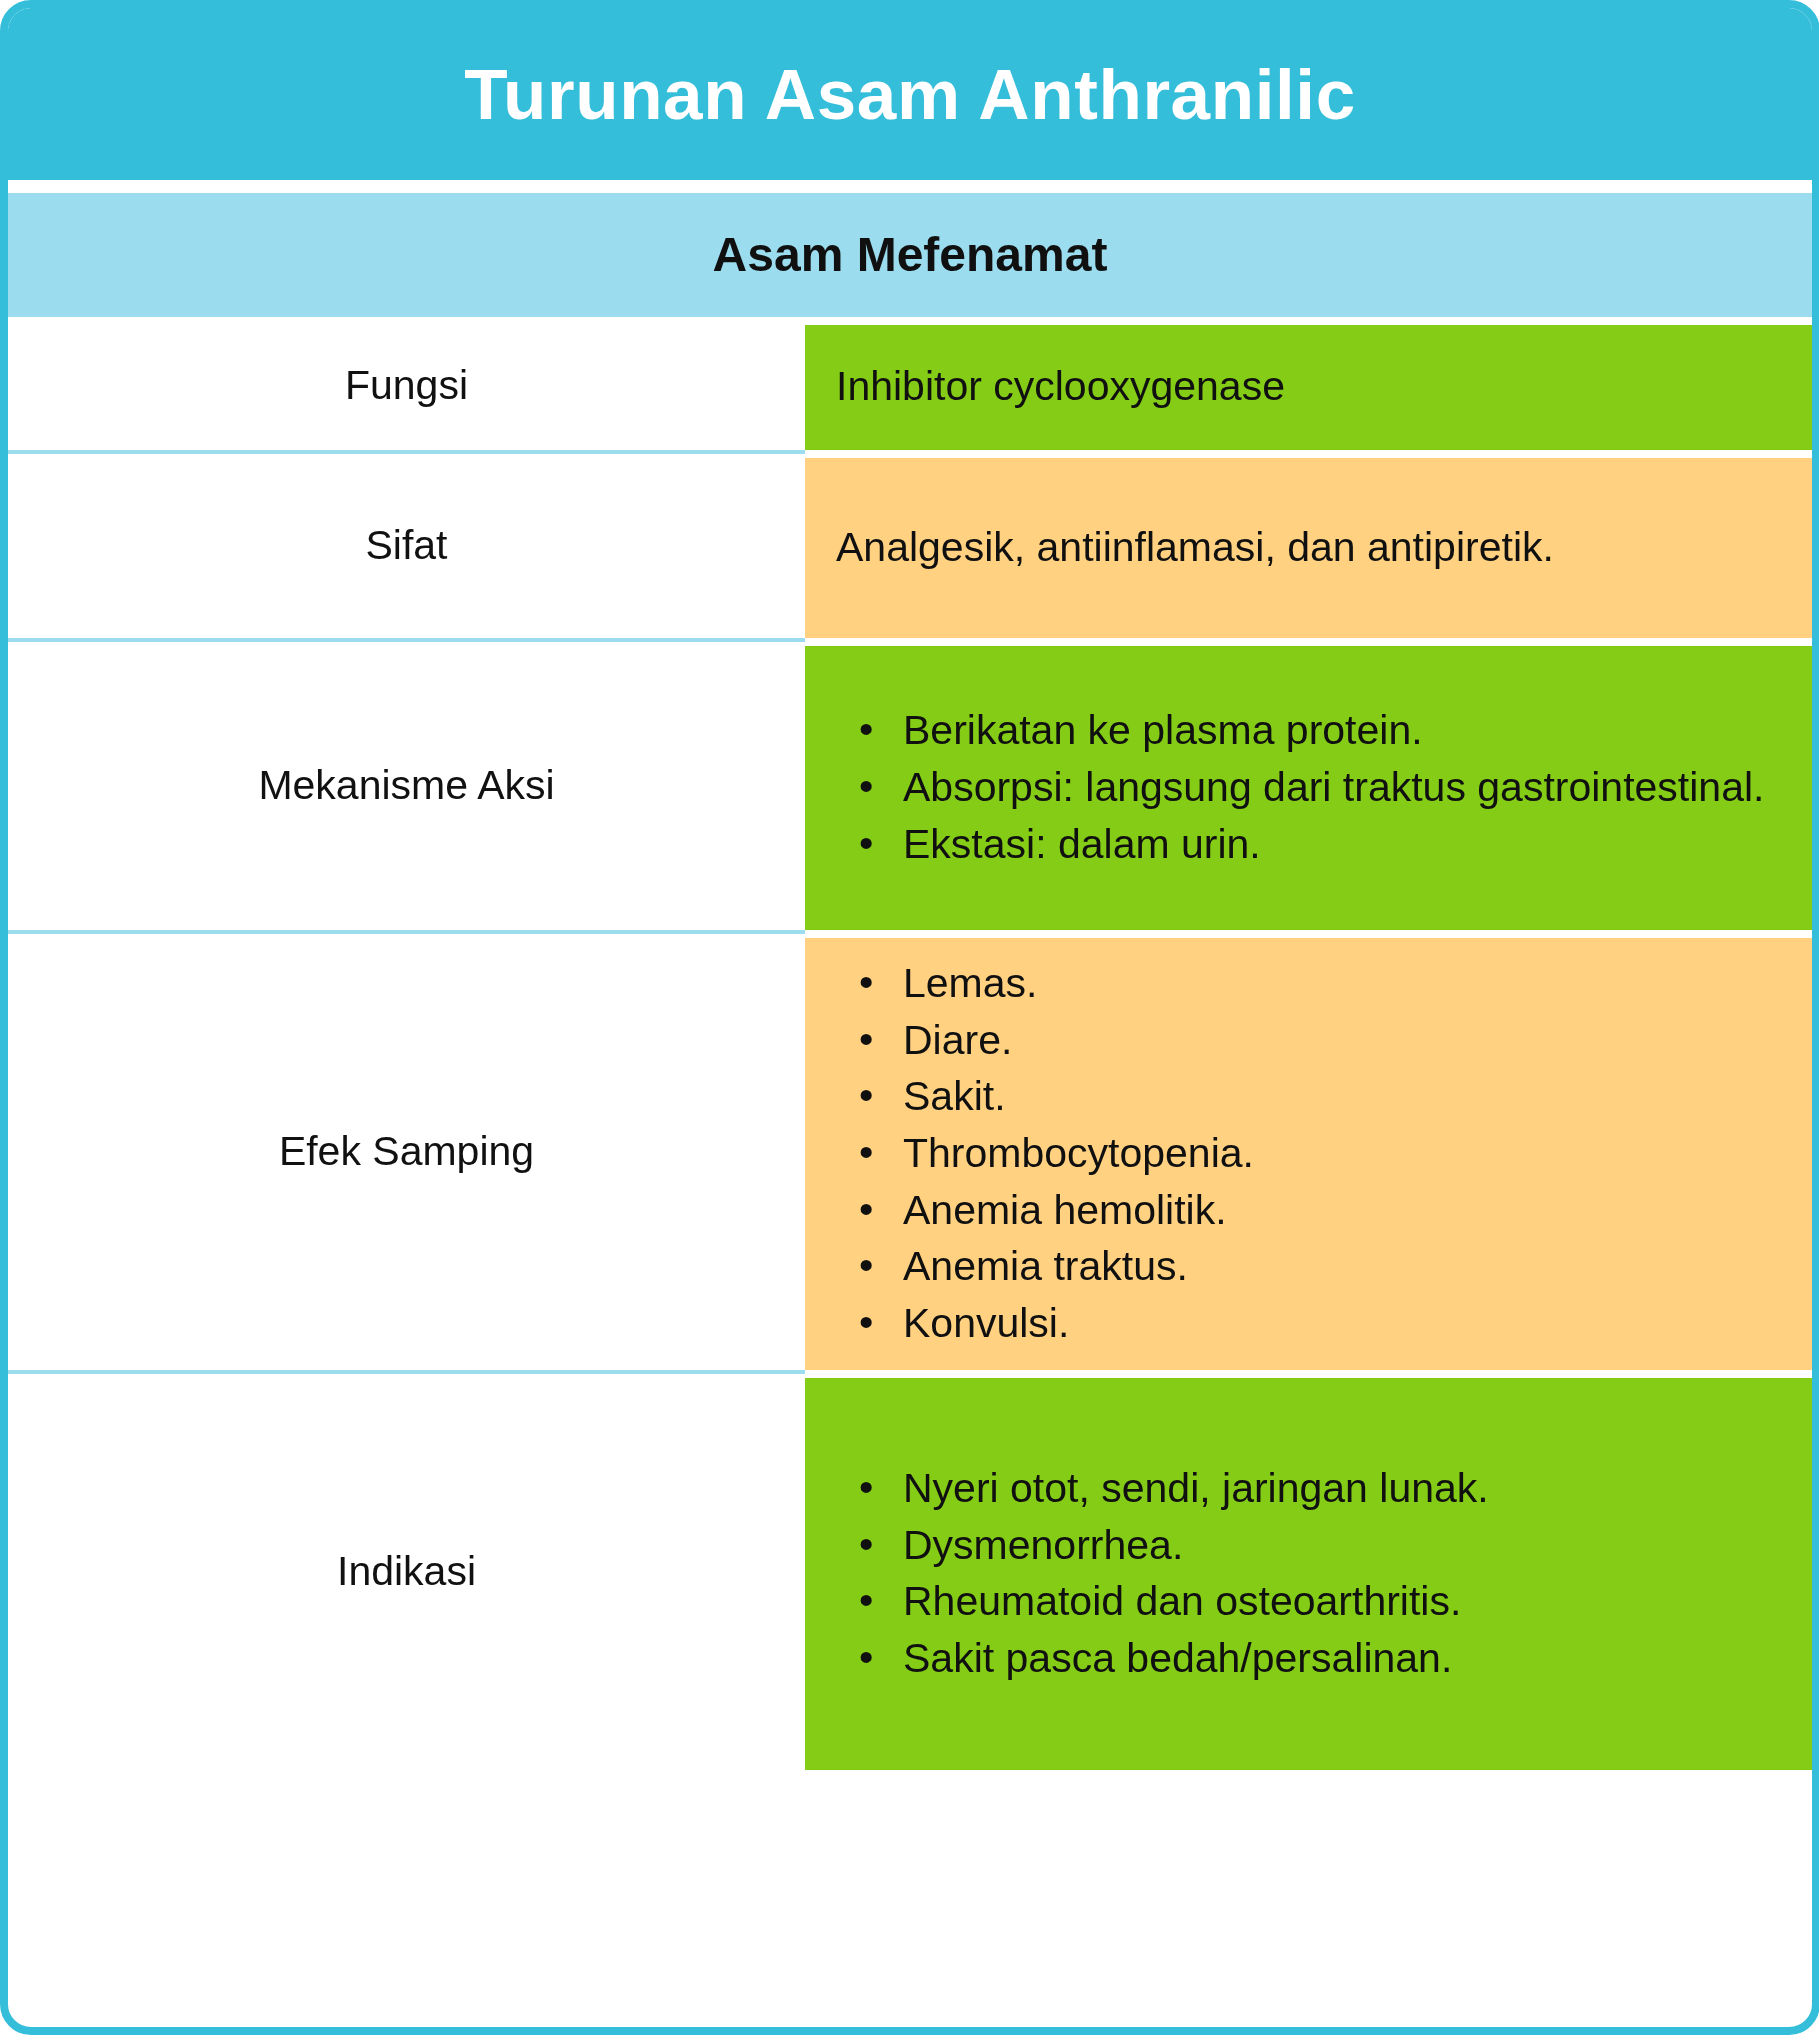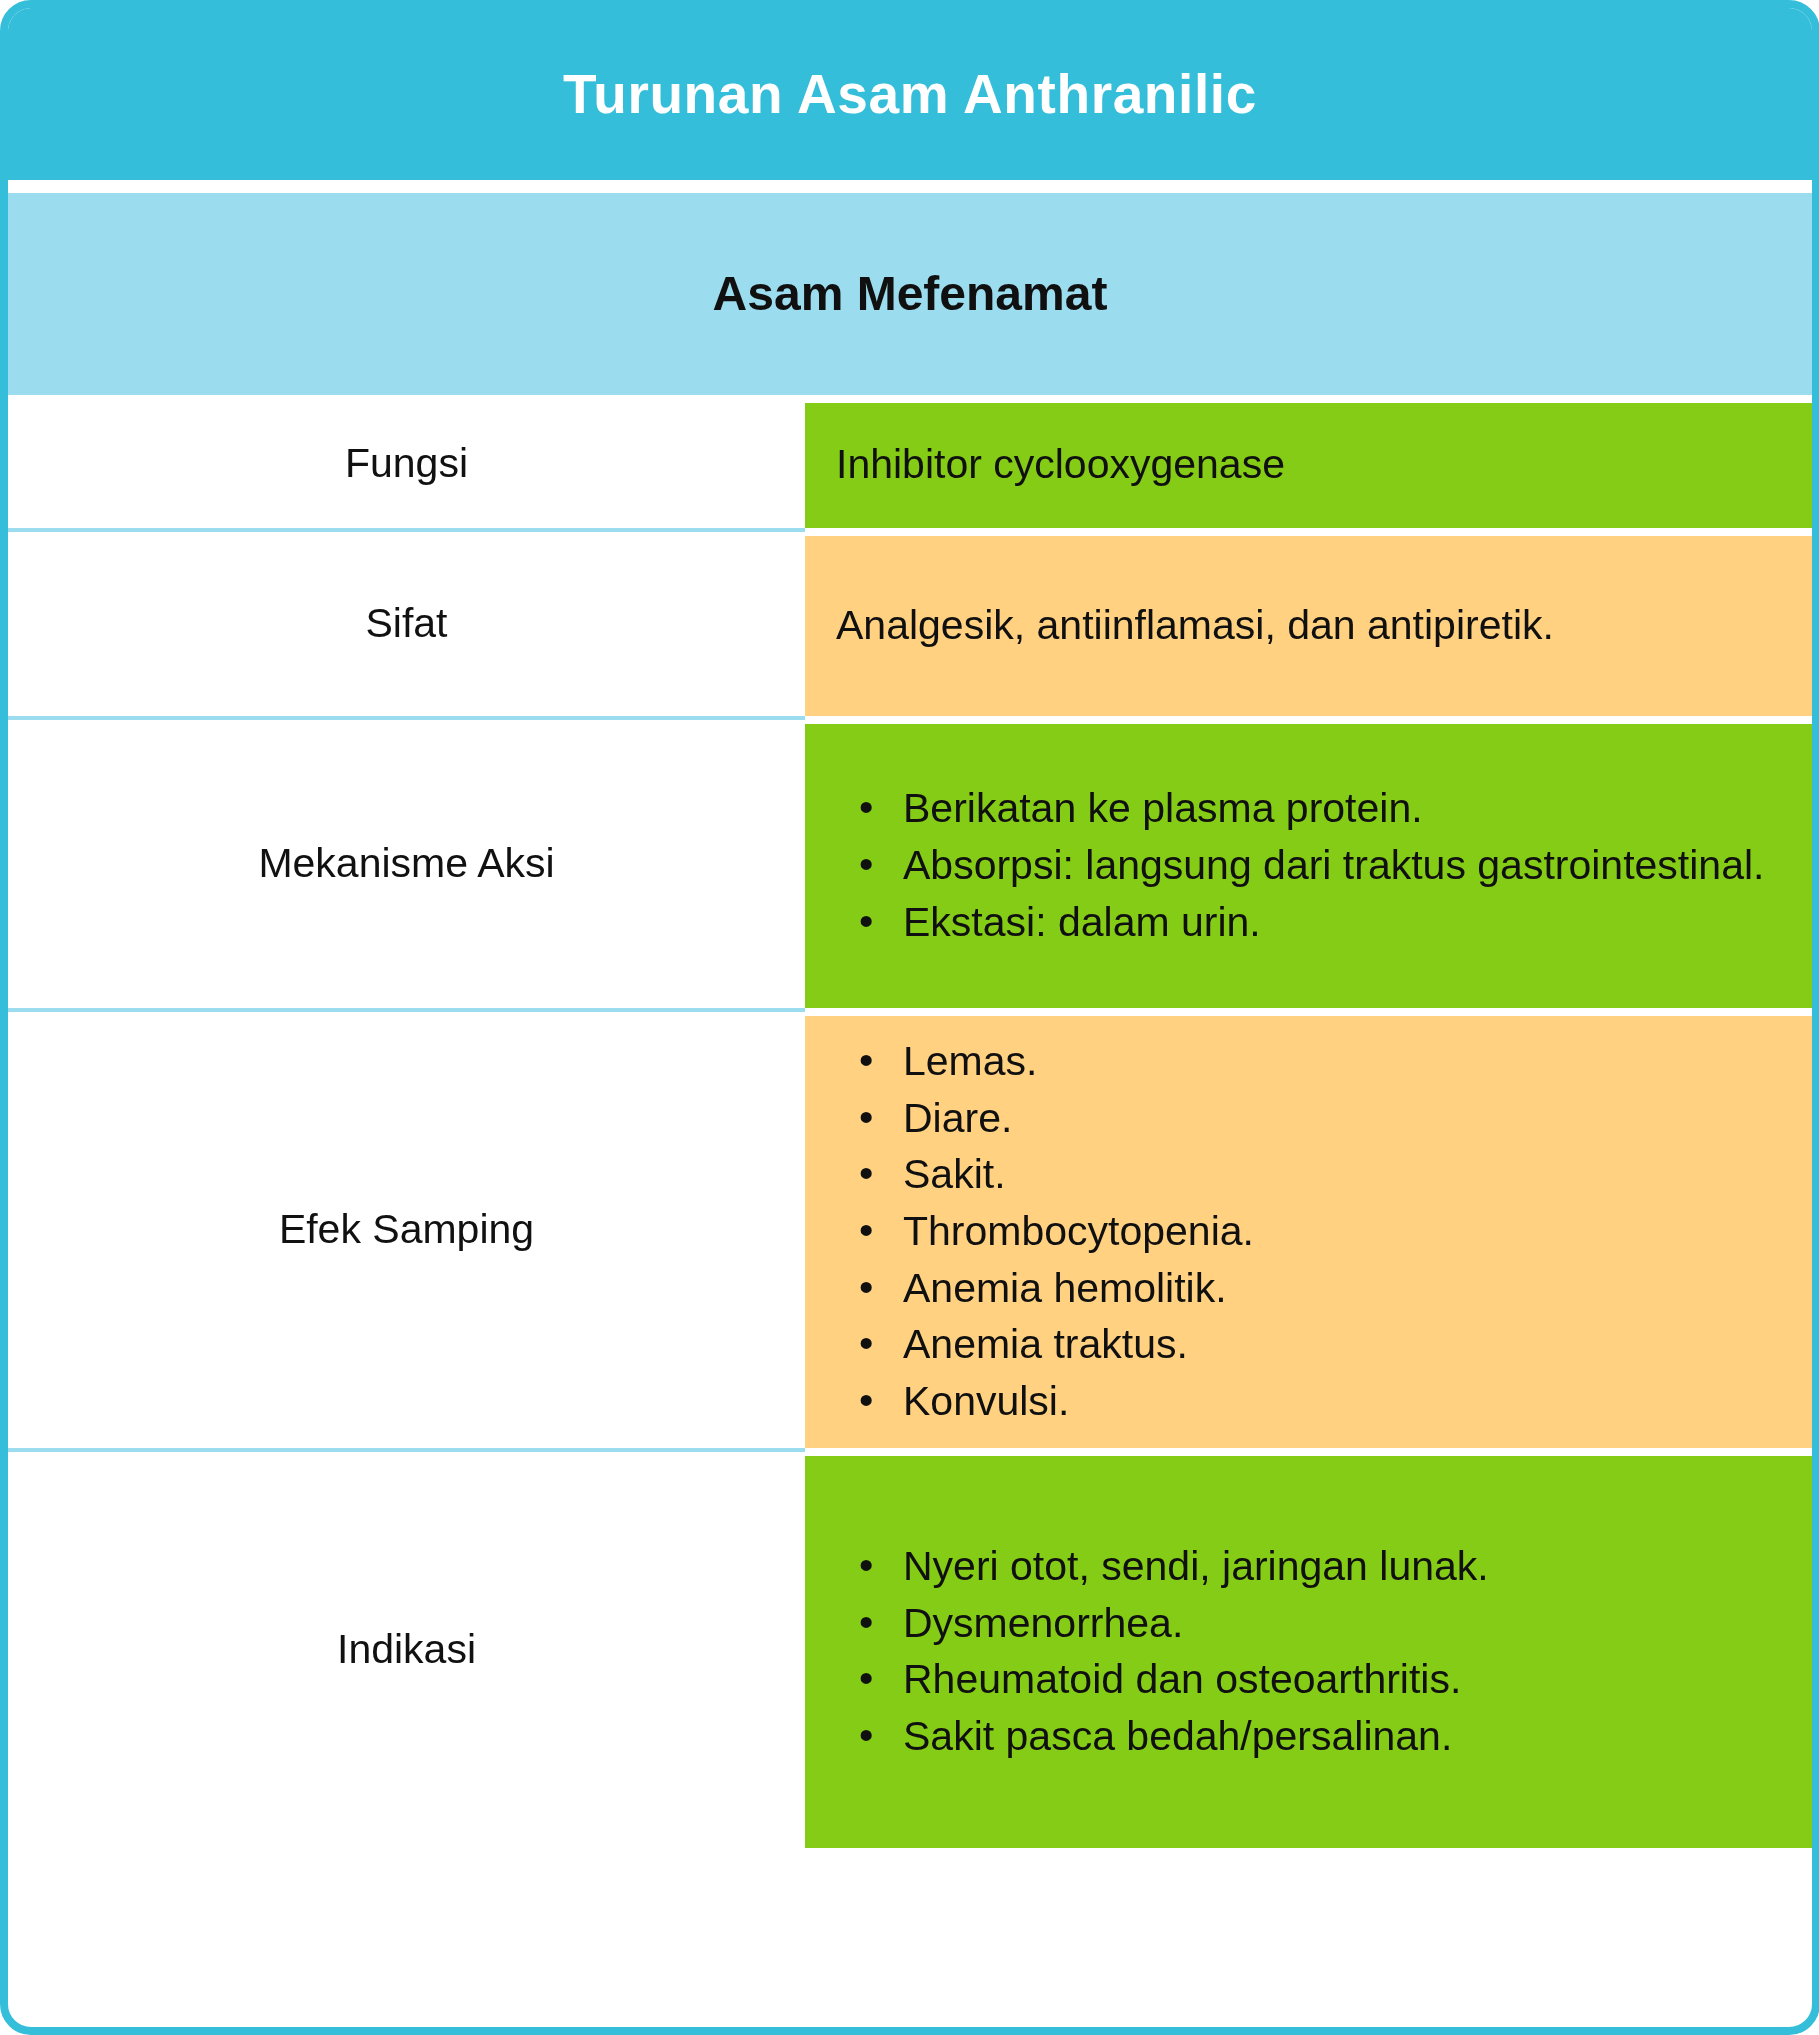--- a/index.html
+++ b/index.html
@@ -24,31 +24,31 @@
   
   .card-header {
     height: 172px;
     background: #35BED9;
     display: flex;
     align-items: center;
     justify-content: center;
   }
   .card-title {
     color: #ffffff;
-    font-size: 55px;
+    font-size: 71px;
     font-weight: bold;
     letter-spacing: 0.6px;
     line-height: 1;
   }
 
   .header-gap { height: 12.6px; background: #ffffff; }
 
   
   .subtitle-band {
-    height: 202px;
+    height: 124px;
     background: #9BDCEF;
     display: flex;
     align-items: center;
     justify-content: center;
   }
   .subtitle-text {
     color: #101010;
     font-size: 48px;
     font-weight: bold;
     line-height: 1;

